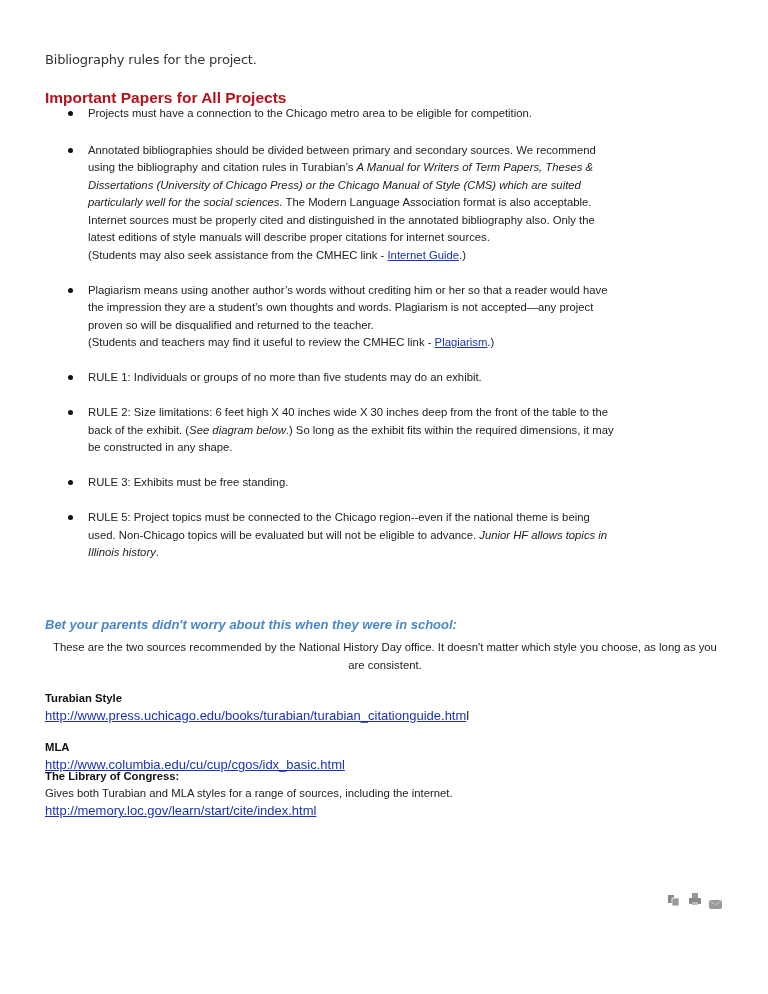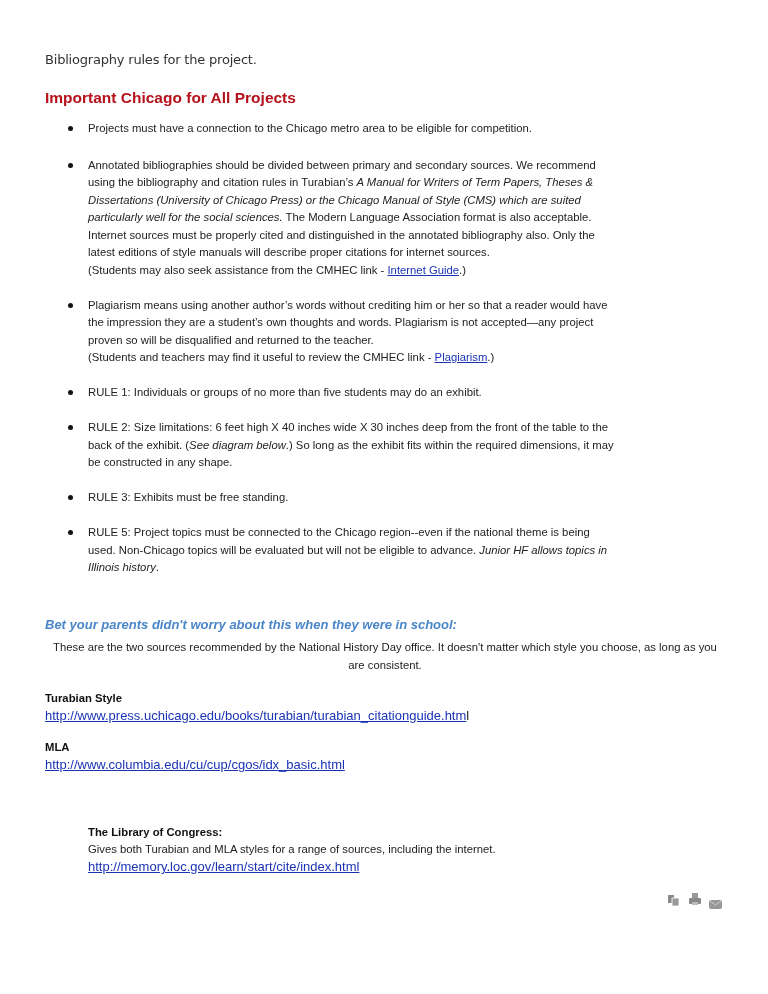--- a/index.html
+++ b/index.html
@@ -1,41 +1,41 @@
 <!DOCTYPE html>
 <html><head>
 <meta charset="utf-8">
 <style>
   html, body { margin: 0; padding: 0; background: #ffffff; }
   body { width: 768px; height: 994px; position: relative; overflow: hidden; font-family: "Liberation Sans", sans-serif; color: #222; }
   .page { position: absolute; left: 0; top: 0; width: 768px; }
   .intro { position: absolute; left: 45px; top: 52px; font-family: "DejaVu Sans", sans-serif; font-size: 13px; color: #333; letter-spacing: -0.2px; }
   .h-notice { position: absolute; left: 45px; top: 89px; font-size: 15.5px; font-weight: bold; color: #b5121b; margin: 0; }
-  ul.rules { position: absolute; left: 0; top: 120px; margin: 0; padding: 0; list-style: none; width: 660px; }
+  ul.rules { position: absolute; left: 0; top: 105px; margin: 0; padding: 0; list-style: none; width: 660px; }
   ul.rules li { position: relative; padding-left: 88px; padding-right: 40px; font-size: 11.3px; line-height: 17.5px; color: #222; margin-bottom: 17.5px; }
   ul.rules li .bullet { position: absolute; left: 68px; top: 6px; width: 5px; height: 5px; border-radius: 50%; background: #111; }
   ul.rules li .para { display: block; }
   a.lnk { color: #1a33b5; text-decoration: underline; }
   i { font-style: italic; }
   .h-bet { position: absolute; left: 45px; top: 617px; font-size: 13px; font-weight: bold; font-style: italic; color: #4a86c8; margin: 0; }
   .body-text { font-size: 11.3px; line-height: 17.5px; color: #222; }
   .nhd { position: absolute; left: 45px; top: 639px; width: 680px; text-align: center; }
   .src { position: absolute; left: 45px; width: 680px; }
   .src .title { font-weight: bold; font-size: 11.3px; color: #111; line-height: 17px; }
   .src .desc { font-size: 11.3px; line-height: 17px; color: #222; }
   .src .url { font-size: 13px; line-height: 17px; }
 </style>
 </head>
 <body>
 
 <div class="page">
 
   <div class="intro">Bibliography rules for the project.</div>
 
-  <h2 class="h-notice">Important Chicago for All Projects</h2>
+  <h2 class="h-notice">Important Papers for All Projects</h2>
 
   <ul class="rules">
     <li style="margin-bottom:19px;">
       <span class="bullet"></span>
       <span class="para">Projects must have a connection to the Chicago metro area to be eligible for competition.</span>
     </li>
     <li>
       <span class="bullet"></span>
       <span class="para"><span>Annotated bibliographies should be divided between primary and secondary sources. We recommend using the bibliography and citation rules in Turabian’s </span><i>A Manual for Writers of Term Papers, Theses &amp; Dissertations (University of Chicago Press) or the Chicago Manual of Style (CMS) which are suited particularly well for the social sciences.</i><span> The Modern Language Association format is also acceptable. Internet sources must be properly cited and distinguished in the  annotated bibliography also. Only the latest editions of style manuals will describe proper citations for internet sources.</span></span>
       <span class="para"><span>(Students may also seek assistance from the CMHEC link - </span><a class="lnk" href="#">Internet Guide</a><span>.)</span></span>
@@ -70,21 +70,21 @@
   <div class="src" style="top:690px;">
     <div class="title">Turabian Style</div>
     <div class="url"><a class="lnk" href="#">http://www.press.uchicago.edu/books/turabian/turabian_citationguide.htm</a><span>l</span></div>
   </div>
 
   <div class="src" style="top:739px;">
     <div class="title">MLA</div>
     <div class="url"><a class="lnk" href="#">http://www.columbia.edu/cu/cup/cgos/idx_basic.html</a></div>
   </div>
 
-  <div class="src" style="top:824px;margin-left:43px;">
+  <div class="src" style="top:768px;">
     <div class="title">The Library of Congress:</div>
     <div class="desc">Gives both Turabian and MLA styles for a range of sources, including the internet.</div>
     <div class="url"><a class="lnk" href="#">http://memory.loc.gov/learn/start/cite/index.html</a></div>
   </div>
 
   <div>
     <span class="ic" style="left:668px;top:893px;position:absolute;">
       <svg width="12" height="12" viewBox="0 0 12 12">
           <rect x="0" y="0" width="6" height="8" fill="#888"></rect>
           <rect x="4" y="3" width="7" height="8" fill="#999" stroke="#fff" stroke-width="0.8"></rect>

